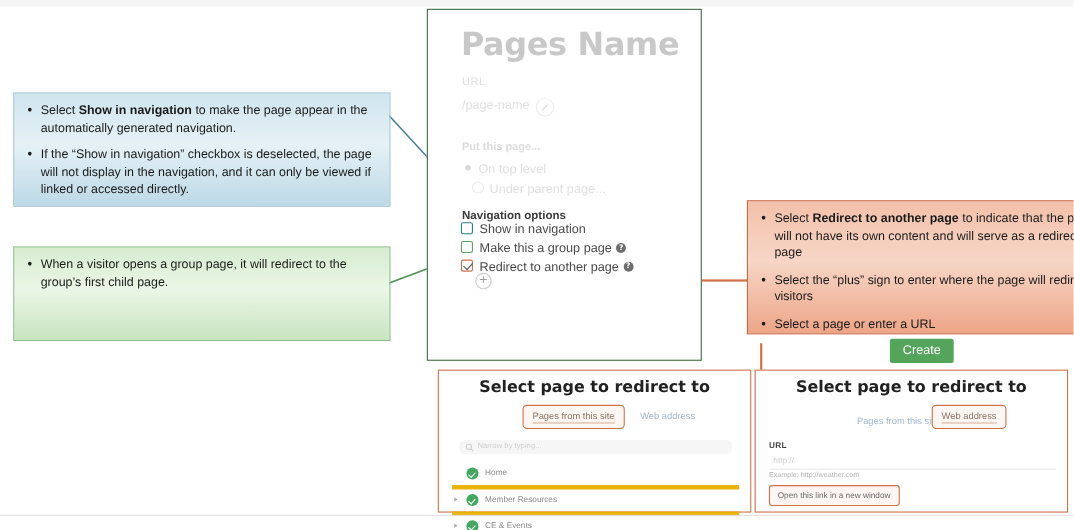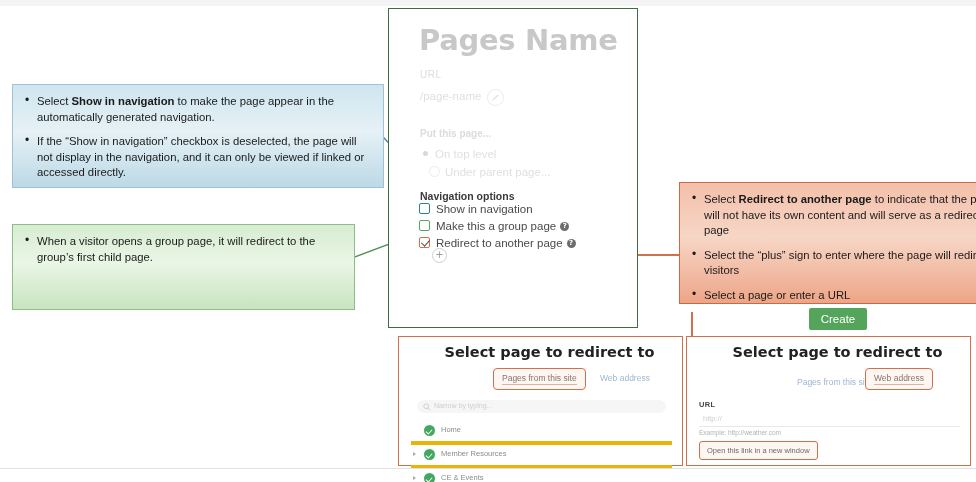--- a/index.html
+++ b/index.html
@@ -85,37 +85,37 @@
   .callout ul{margin:0;padding:0;list-style:none;}
   .callout li{
     position:relative;padding-left:14px;margin-bottom:9px;
     font-size:11.3px;line-height:15.5px;color:#1a1a1a;
   }
   .callout li:last-child{margin-bottom:0;}
   .callout li:before{content:"\2022";position:absolute;left:2px;top:-1px;font-size:12px;}
   .callout b{font-weight:bold;}
 
   .box-blue{
-    left:12px;top:84px;width:372px;height:104px;
+    left:12px;top:84px;width:343px;height:104px;
     border:1px solid #9fc3d4;
     background:linear-gradient(to bottom,#cfe5ef 0%,#e6f1f6 45%,#bcd9e6 100%);
   }
   .box-green{
     left:12px;top:224px;width:343px;height:86px;
     border:1px solid #8cbf87;
     background:linear-gradient(to bottom,#d7ecd1 0%,#eaf6e6 45%,#c8e4c0 100%);
   }
   .box-orange{
     left:679px;top:182px;width:339px;height:122px;
     border:1px solid #c76a46;
     background:linear-gradient(to bottom,#f3c0aa 0%,#f7d6c6 45%,#eda587 100%);
   }
 
   
-  .dlg{position:absolute;box-sizing:border-box;border:1.5px solid #d2704a;background:#fff;padding-left:18px;}
+  .dlg{position:absolute;box-sizing:border-box;border:1.5px solid #d2704a;background:#fff;}
   .dlg-left{left:398px;top:336px;width:285px;height:130px;}
   .dlg-right{left:686px;top:336px;width:285px;height:130px;}
   .dlg-title{
     text-align:center;font-size:14.5px;font-weight:bold;color:#222;margin-top:7px;
     font-family:"DejaVu Sans", sans-serif;
   }
   .tabs{position:relative;height:22px;margin-top:8px;}
   .tab{
     position:absolute;font-size:8.5px;color:#c9a18c;padding:4px 8px;box-sizing:border-box;
     white-space:nowrap;

